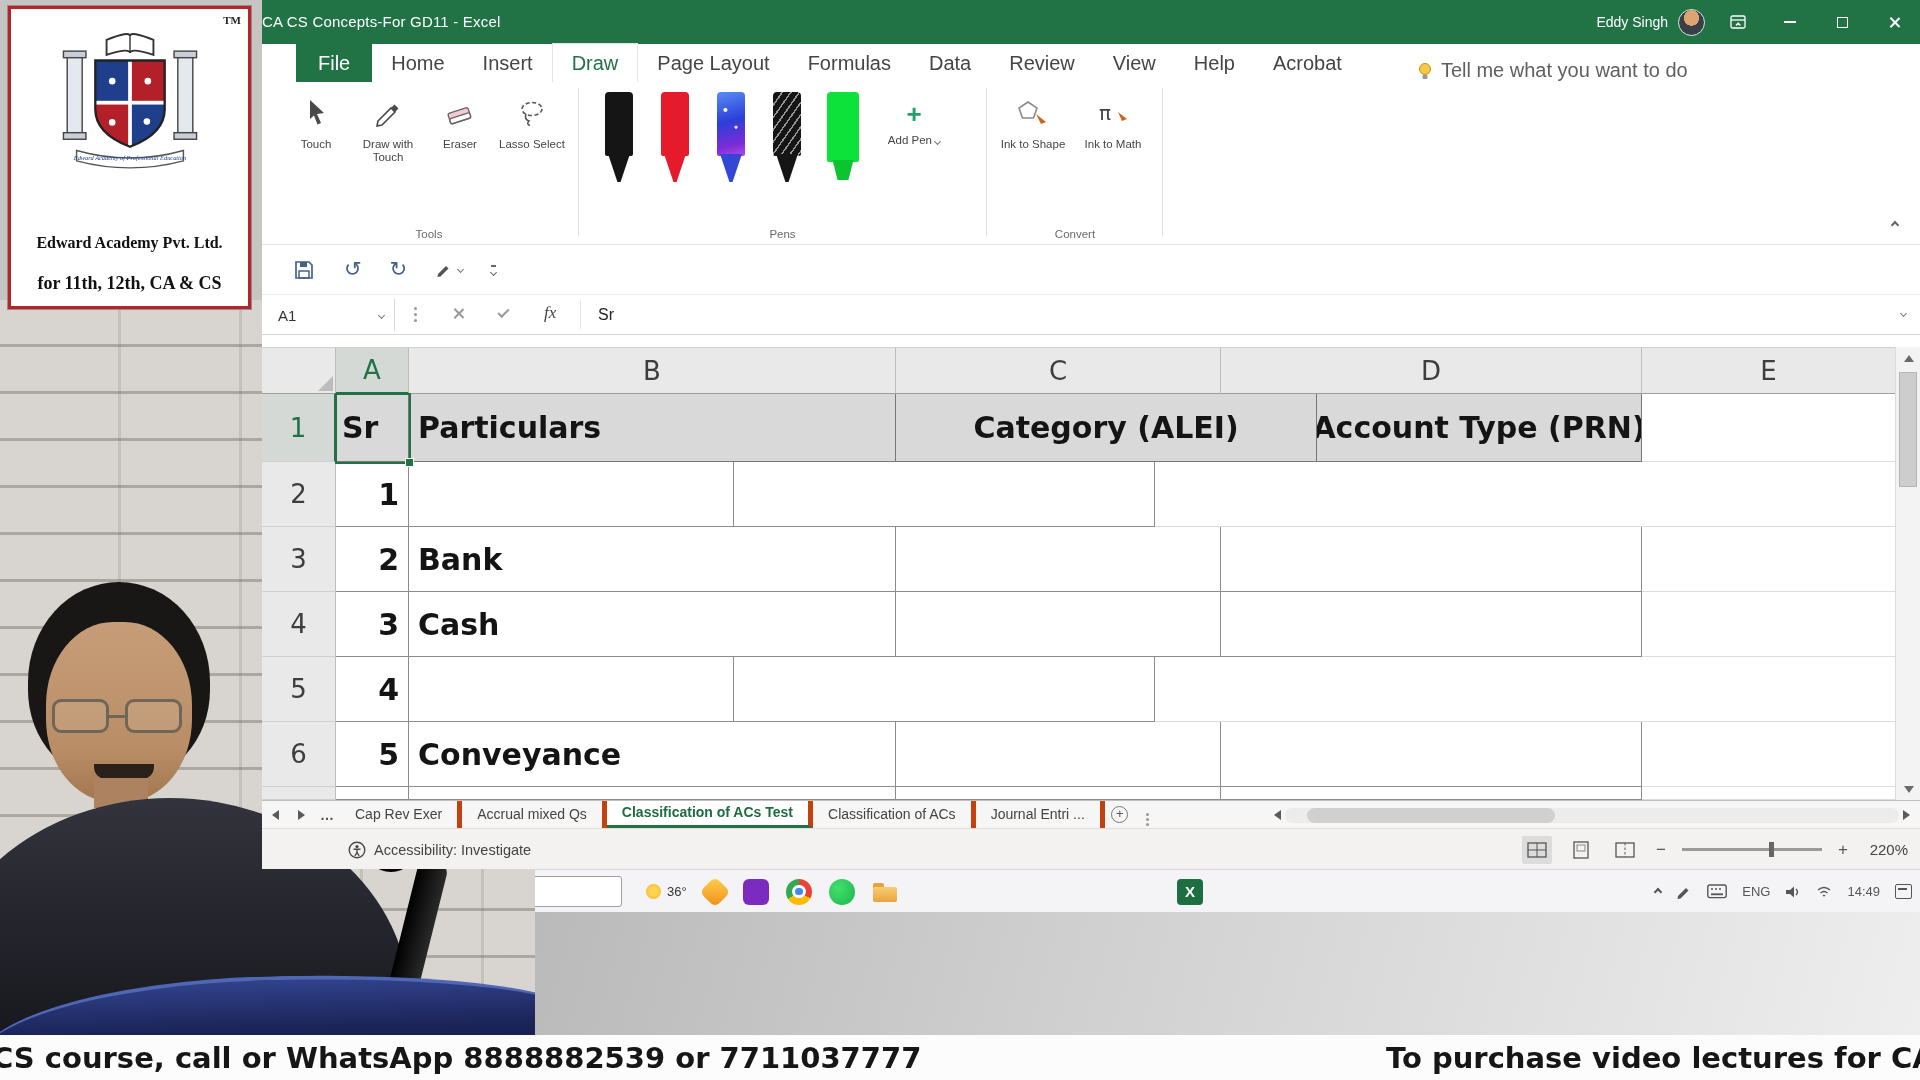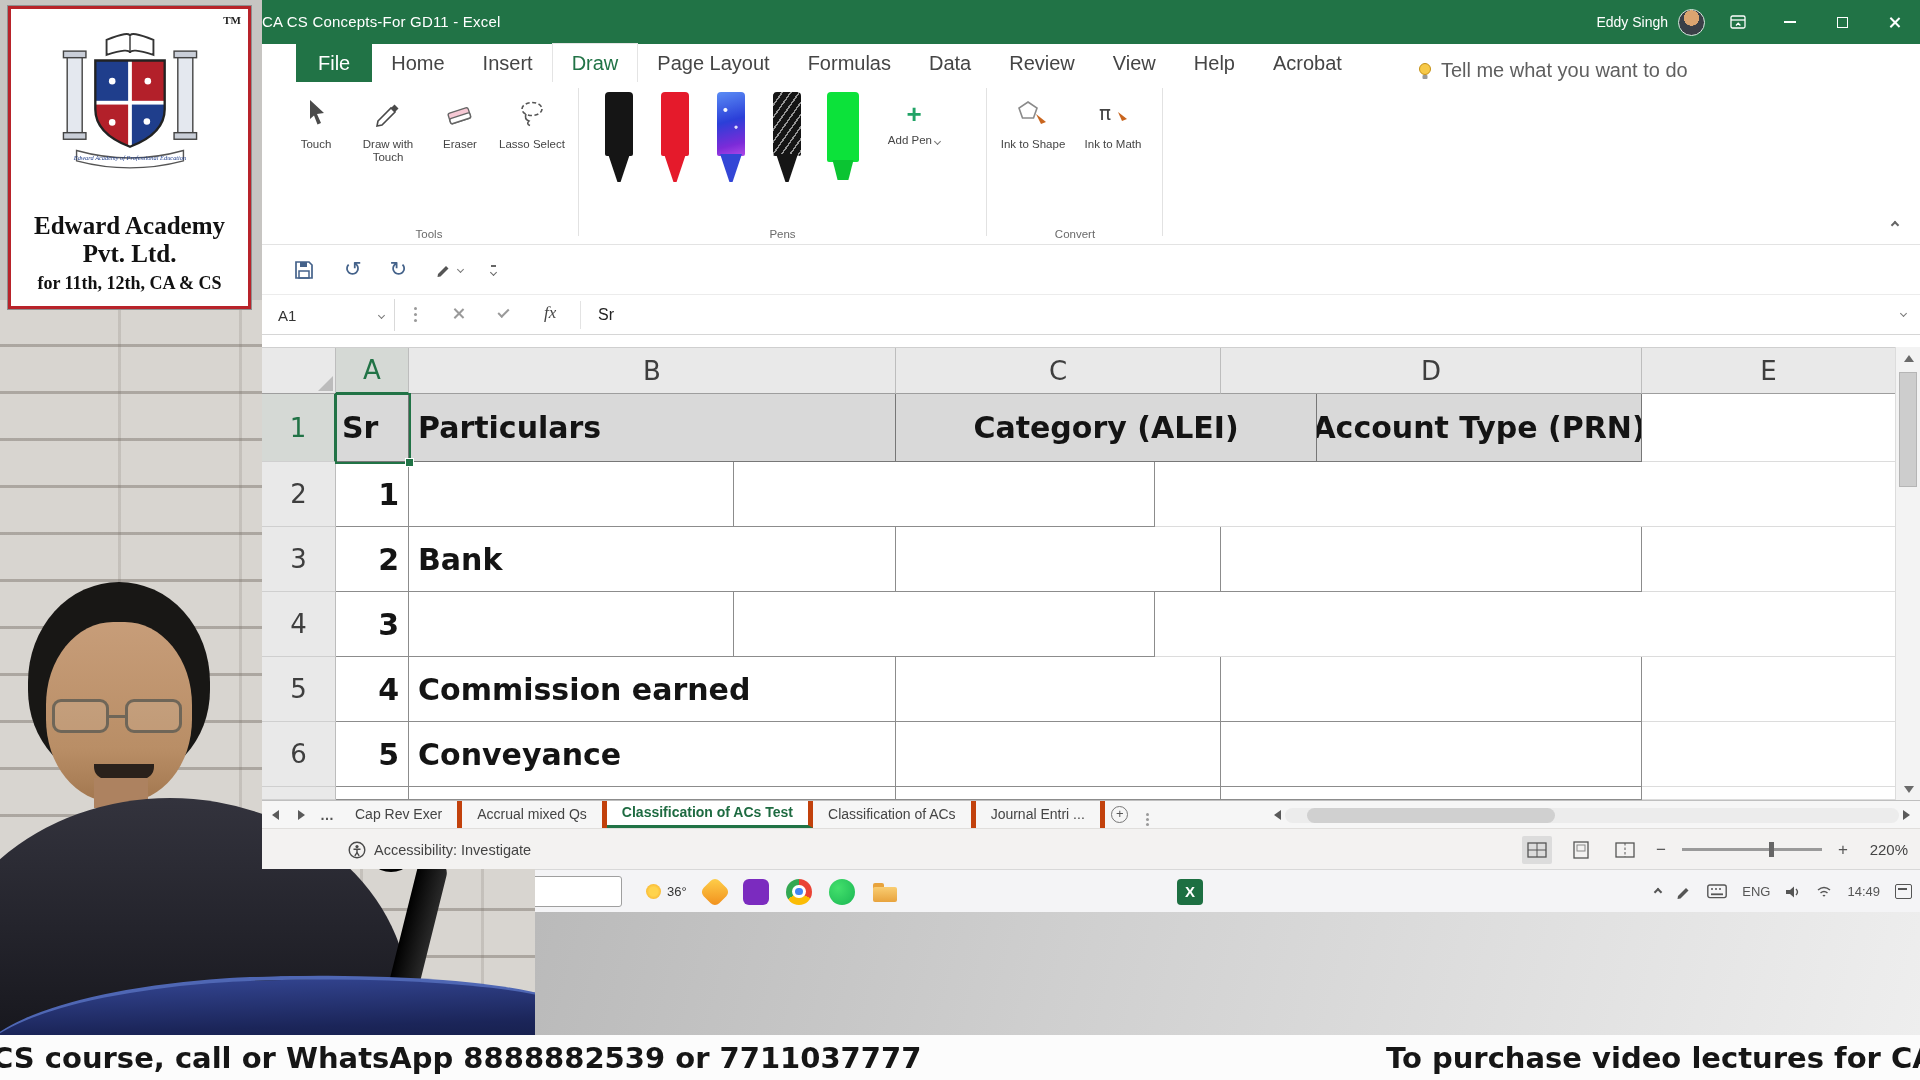--- a/index.html
+++ b/index.html
@@ -171,21 +171,21 @@
 .torso{position:absolute;left:-70px;top:498px;width:480px;height:260px;background:linear-gradient(180deg,#33333d,#15151b);border-radius:50% 50% 0 0 / 80% 80% 0 0}
 .micboom{position:absolute;left:398px;top:558px;width:30px;height:180px;background:linear-gradient(90deg,#000,#2a2a2a);border-radius:12px;transform:rotate(14deg)}
 .michead{position:absolute;left:364px;top:518px;width:54px;height:54px;background:radial-gradient(circle at 35% 35%,#3d3d3d,#000 72%);border-radius:50%}
 .podium{position:absolute;left:-25px;top:676px;width:610px;height:90px;background:linear-gradient(180deg,#31428c 0%,#1b2559 55%,#121a40 100%);border-top:4px solid #4f67b4;border-radius:48% 52% 0 0 / 90% 55% 0 0;transform:rotate(-1.5deg)}
 
 
 .logo{position:absolute;left:8px;top:6px;width:243px;height:303px;background:#fff;border:3px solid #b8232a;outline:1px solid #8f8f8f;z-index:5}
 .logo .tm{position:absolute;top:5px;right:7px;font-size:11px;font-weight:700;color:#222;font-family:"Liberation Serif",serif}
 .crestwrap{position:absolute;left:50%;top:14px;transform:translateX(-50%)}
 .logotext{position:absolute;left:0;right:0;bottom:12px;text-align:center;font-family:"Liberation Serif",serif;color:#111}
-.logotext .l1{font-size:25px;font-weight:700;margin-bottom:5px}
+.logotext .l1{font-size:16px;font-weight:700;margin-bottom:21px}
 .logotext .l2{font-size:18px;font-weight:700}
 </style>
 </head>
 <body>
 
 <div class="stage">
 
   <div class="desktopstrip"></div>
 
   <div class="excel">
@@ -426,29 +426,29 @@
         <div class="c ca">2</div>
         <div class="c cb">Bank</div>
         <div class="c cc"></div>
         <div class="c cd"></div>
         <div class="c ce"></div>
       </div>
 
       <div class="grow">
         <div class="rh">4</div>
         <div class="c ca">3</div>
+        <div class="c cb">Cash</div>
         <div class="c cc"></div>
         <div class="c cd"></div>
         <div class="c ce"></div>
       </div>
 
       <div class="grow">
         <div class="rh">5</div>
         <div class="c ca">4</div>
-        <div class="c cb">Commission earned</div>
         <div class="c cc"></div>
         <div class="c cd"></div>
         <div class="c ce"></div>
       </div>
 
       <div class="grow">
         <div class="rh">6</div>
         <div class="c ca">5</div>
         <div class="c cb">Conveyance</div>
         <div class="c cc"></div>

